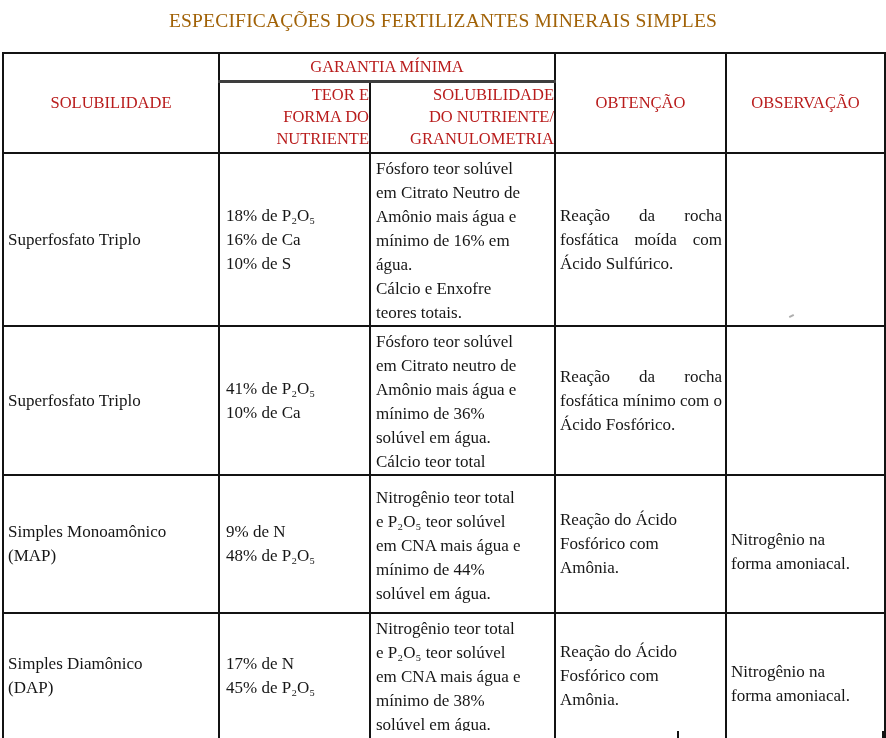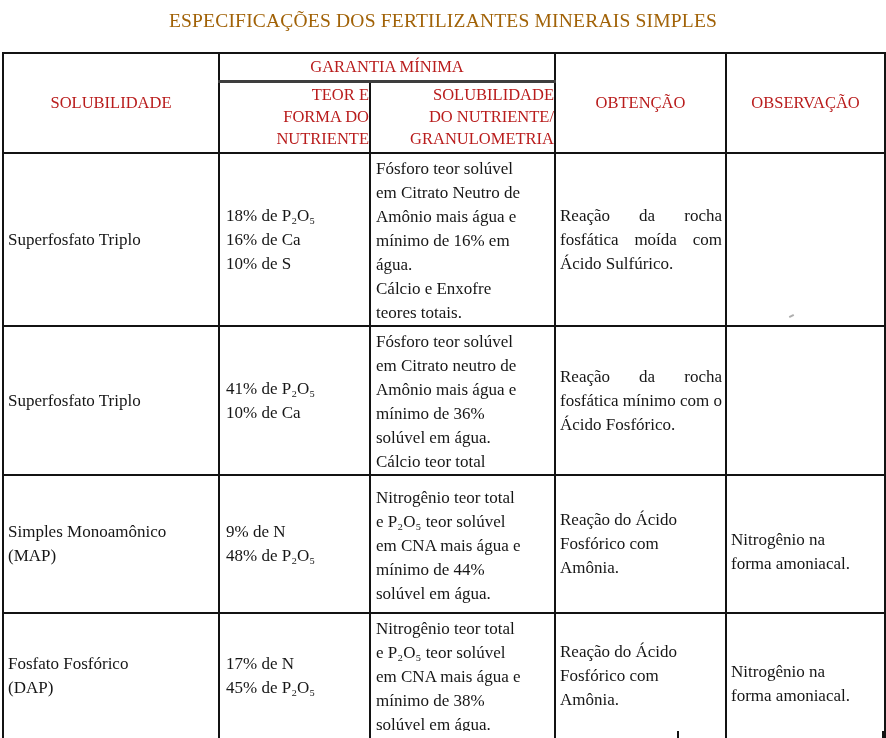--- a/index.html
+++ b/index.html
@@ -159,21 +159,21 @@
 em CNA mais água e
 mínimo de 44%
 solúvel em água.</td>
         <td class="c-obt prelines">Reação do Ácido
 Fosfórico com
 Amônia.</td>
         <td class="c-obs">Nitrogênio na
 forma amoniacal.</td>
       </tr>
       <tr class="r4">
-        <td class="c-name">Fosfato Fosfórico
+        <td class="c-name">Simples Diamônico
 (DAP)</td>
         <td class="c-teor">17% de N
 45% de P₂O₅</td>
         <td class="c-solub">Nitrogênio teor total
 e P₂O₅ teor solúvel
 em CNA mais água e
 mínimo de 38%
 solúvel em água.</td>
         <td class="c-obt prelines">Reação do Ácido
 Fosfórico com

